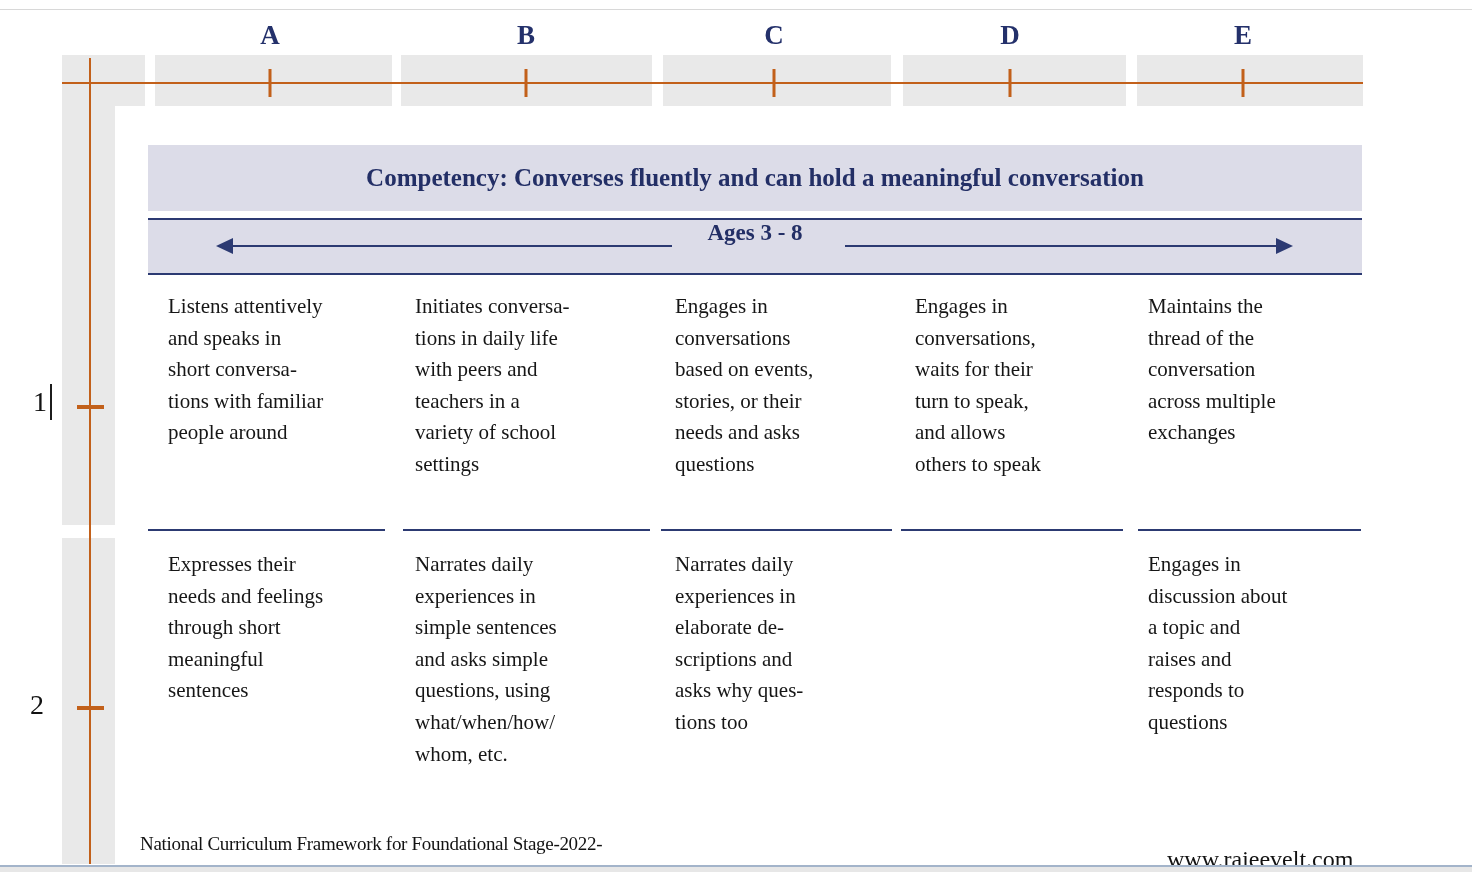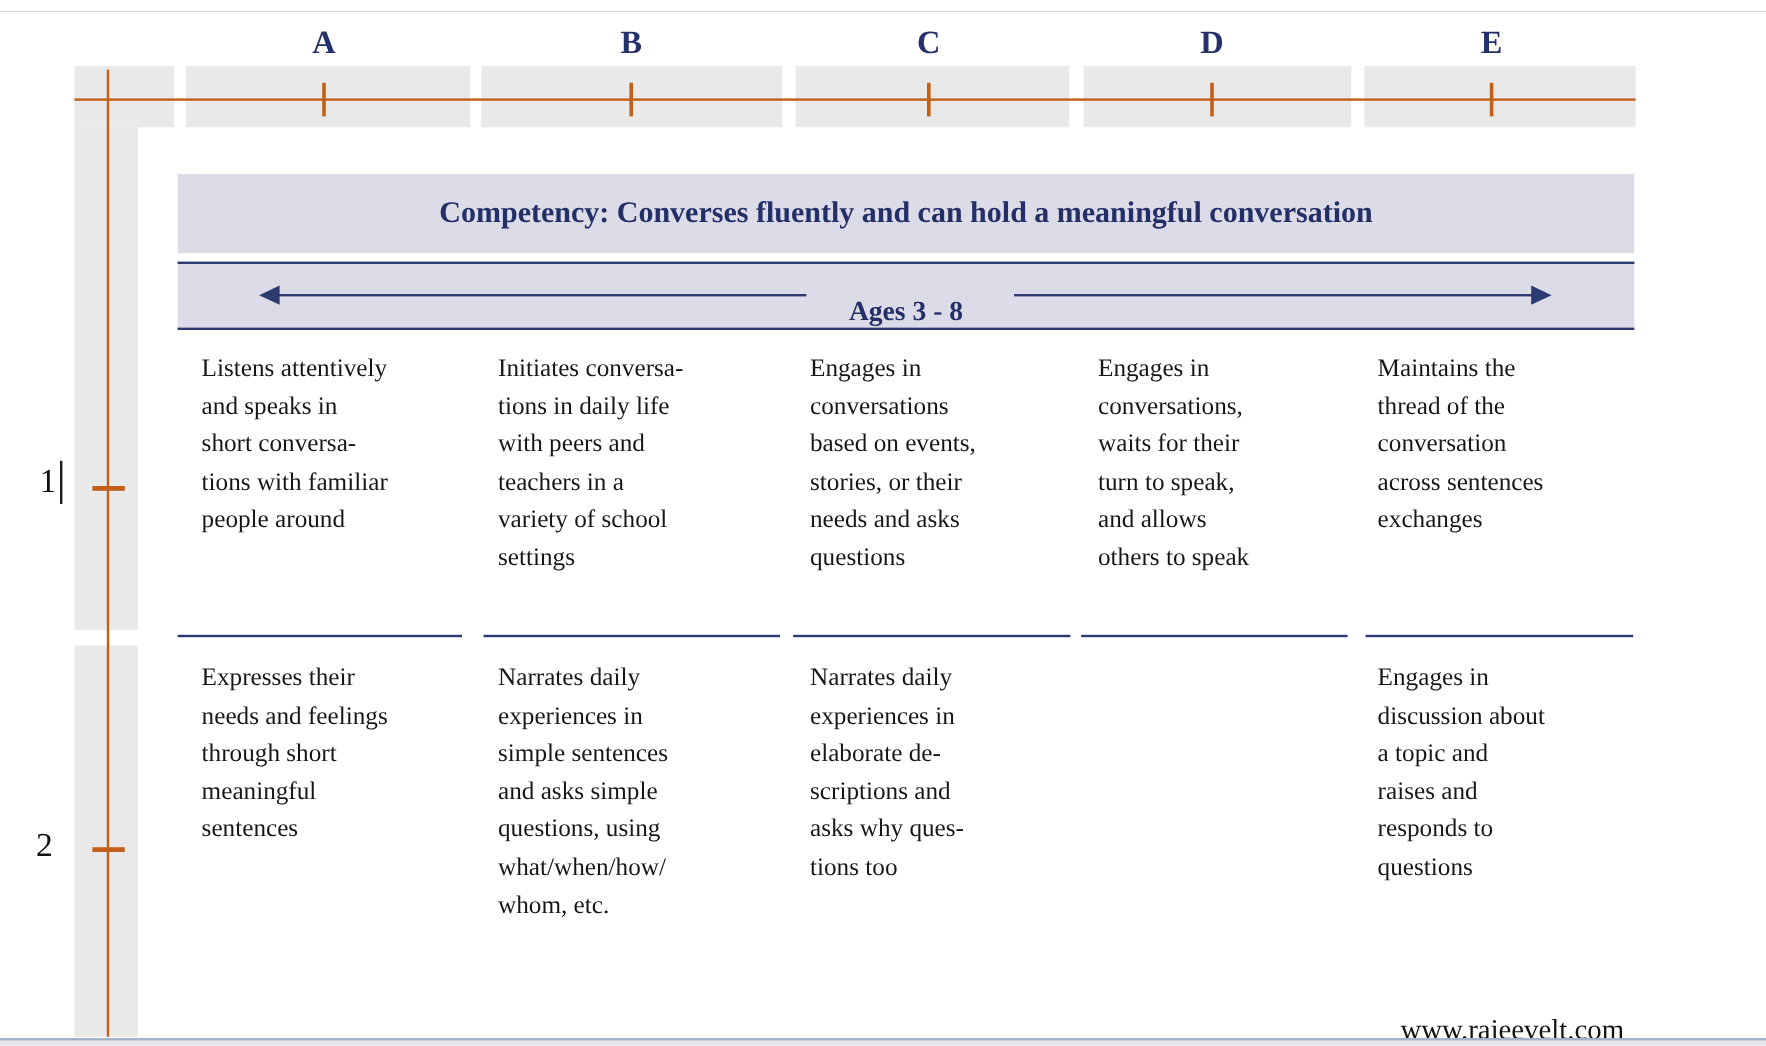--- a/index.html
+++ b/index.html
@@ -35,21 +35,21 @@
   .htick { position:absolute; left:77px; width:27px; height:4px; background:#c2601a; }
   .htick-1 { top:405px; } .htick-2 { top:706px; }
   .row-num { position:absolute; font-size:28px; line-height:32px; color:#121212; }
   .row-num-1 { left:33px; top:386px; }
   .row-num-2 { left:30px; top:689px; }
   .caret { position:absolute; left:50px; top:384px; width:2px; height:36px; background:#1c1c1c; }
 
   
   .banner { position:absolute; left:148px; width:1214px; background:#dcdce8; }
   .banner-title { top:145px; height:66px; display:flex; align-items:center; justify-content:center; }
-  .banner-ages  { top:220px; height:53px; display:flex; align-items:flex-end; justify-content:center; }
+  .banner-ages  { top:220px; height:53px; display:flex; align-items:flex-start; justify-content:center; }
   .competency-title { font-weight:bold; font-size:25px; color:#232f66; }
   .age-label { font-weight:bold; font-size:23px; color:#232f66; }
   .navyline { position:absolute; left:148px; width:1214px; height:2px; background:#2c3a72; }
   .line-1 { top:218px; } .line-2 { top:273px; }
   .arrowline { position:absolute; top:245px; height:2px; background:#2c3a72; }
   .arrowline-left  { left:230px; width:442px; }
   .arrowline-right { left:845px; width:432px; }
   .arrowhead { position:absolute; top:238px; width:0; height:0;
     border-top:8px solid transparent; border-bottom:8px solid transparent; }
   .head-left  { left:216px; border-right:17px solid #2c3a72; }
@@ -148,21 +148,21 @@
 questions</div>
   <div class="cell r1 c3">Engages in
 conversations,
 waits for their
 turn to speak,
 and allows
 others to speak</div>
   <div class="cell r1 c4">Maintains the
 thread of the
 conversation
-across sentences
+across multiple
 exchanges</div>
 
   <div class="sep sep0"></div>
   <div class="sep sep1"></div>
   <div class="sep sep2"></div>
   <div class="sep sep3"></div>
   <div class="sep sep4"></div>
 
   <div class="cell r2 c0">Expresses their
 needs and feelings
@@ -182,17 +182,18 @@
 scriptions and
 asks why ques-
 tions too</div>
   <div class="cell r2 c4">Engages in
 discussion about
 a topic and
 raises and
 responds to
 questions</div>
 
+  <span class="source-text">National Curriculum Framework for Foundational Stage-2022-</span>
   <span class="website">www.rajeevelt.com</span>
 
   <div class="bottombar"></div>
 
 </div>
 
 </body></html>

